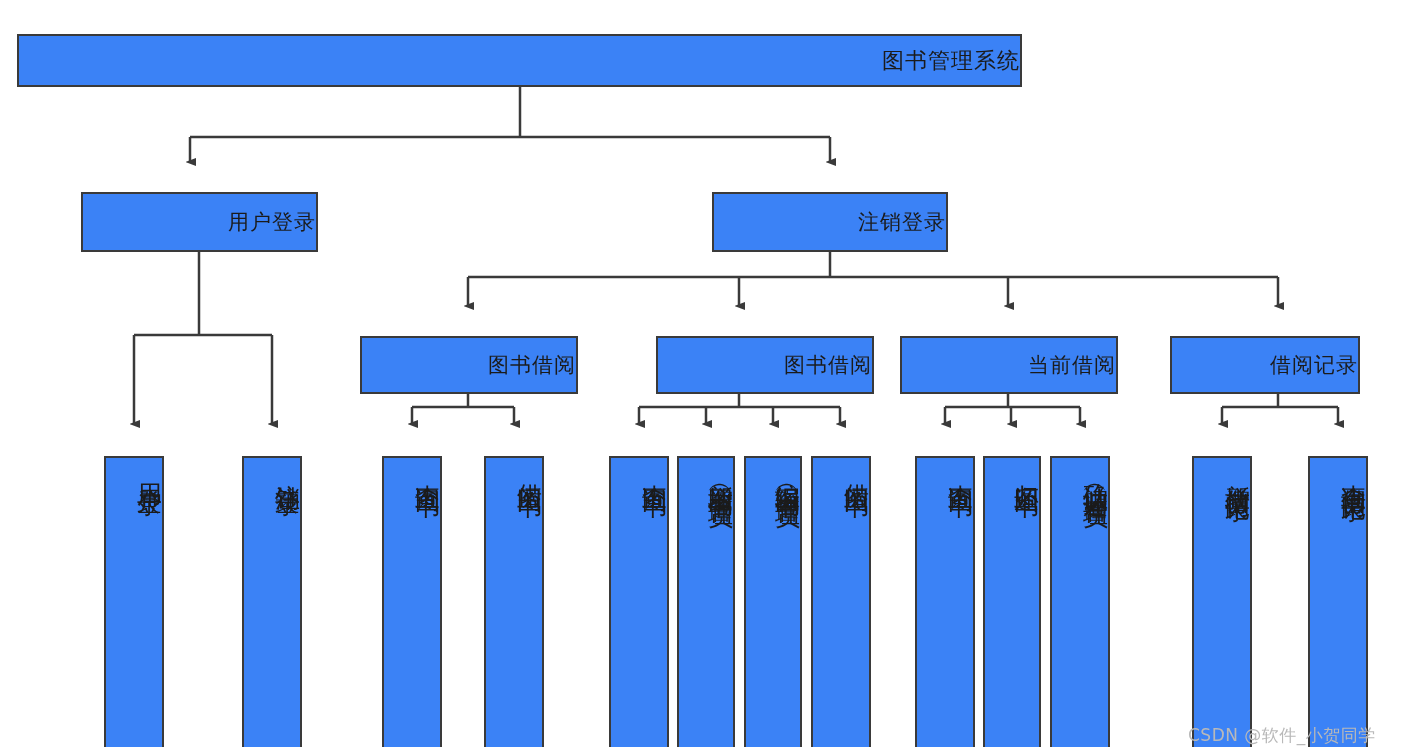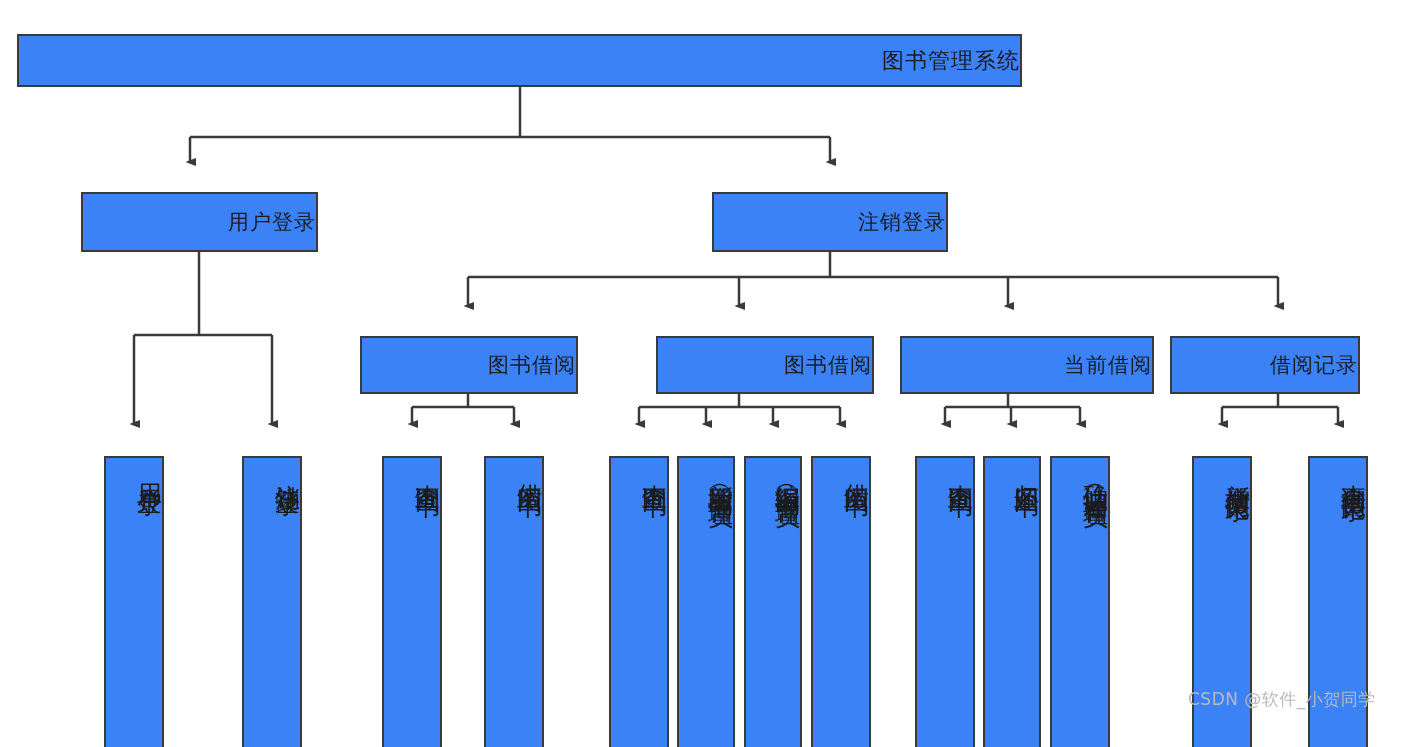--- a/index.html
+++ b/index.html
@@ -55,21 +55,21 @@
     text-orientation: upright;
     font-size: 25px;
     line-height: 1.05;
     letter-spacing: 3px;
     white-space: nowrap;
   }
   .node.root .lbl { font-size: 22px; }
   #watermark {
     position: absolute;
     left: 1188px;
-    top: 688px;
+    top: 724px;
     font-size: 17px;
     color: #b9b9b9;
     letter-spacing: 0.5px;
     white-space: nowrap;
   }
 </style>
 </head>
 <body>
 
 <div id="canvas">
@@ -134,21 +134,21 @@
   <div class="node horiz" style="left:712px; top:172px; width:236px; height:60px;">
     <span class="lbl">注销登录</span>
   </div>
 
   <div class="node horiz" style="left:360px; top:316px; width:218px; height:58px;">
     <span class="lbl">图书借阅</span>
   </div>
   <div class="node horiz" style="left:656px; top:316px; width:218px; height:58px;">
     <span class="lbl">图书借阅</span>
   </div>
-  <div class="node horiz" style="left:900px; top:316px; width:254px; height:58px;">
+  <div class="node horiz" style="left:900px; top:316px; width:218px; height:58px;">
     <span class="lbl">当前借阅</span>
   </div>
   <div class="node horiz" style="left:1170px; top:316px; width:190px; height:58px;">
     <span class="lbl">借阅记录</span>
   </div>
 
   <div class="node vert" style="left:104px; top:436px; width:60px; height:299px;">
     <span class="lbl">用户登录</span>
   </div>
   <div class="node vert" style="left:242px; top:436px; width:60px; height:299px;">

